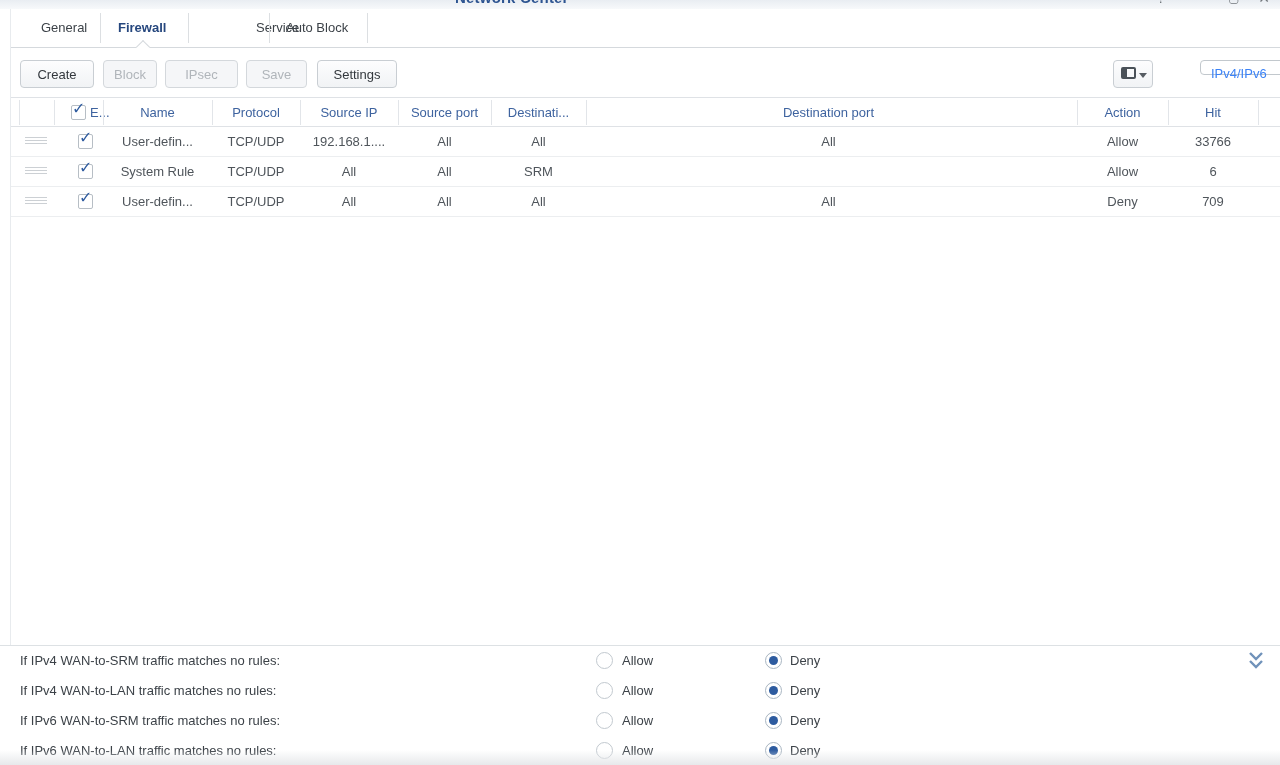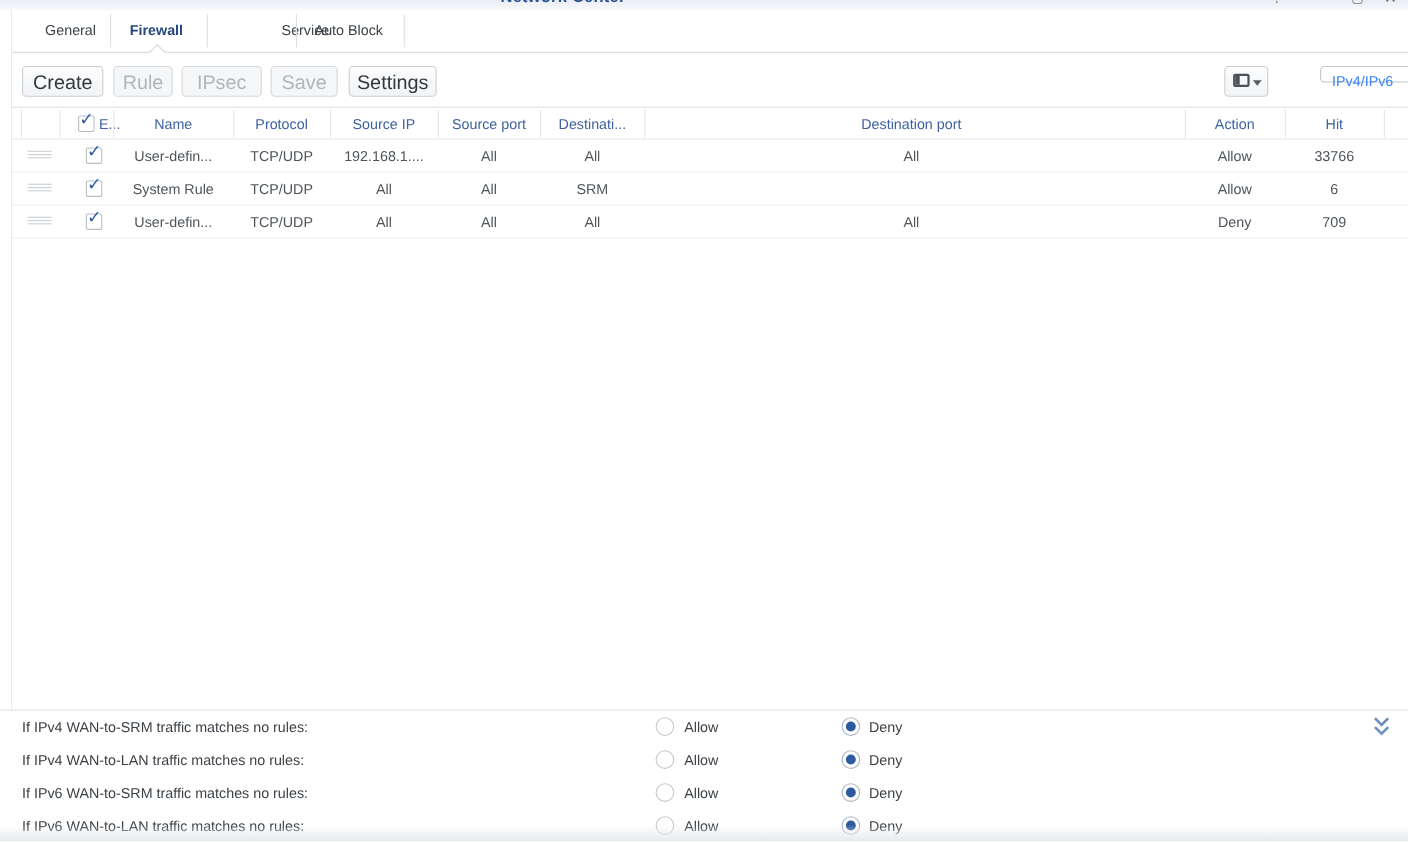--- a/index.html
+++ b/index.html
@@ -21,21 +21,21 @@
   
   .tabbar{position:absolute;left:11px;top:9px;width:1269px;height:38px;background:#fff;border-bottom:1px solid #d5d9dd;}
   .tab{position:absolute;top:0;height:38px;line-height:38px;font-size:13px;color:#3c4248;cursor:default;}
   .tab.active{color:#26477e;font-weight:bold;}
   .tab-sep{position:absolute;top:4px;width:1px;height:30px;background:#dcdfe2;}
   .tab-notch{position:absolute;top:33px;width:9px;height:9px;background:#fff;
     border-top:1px solid #d5d9dd;border-left:1px solid #d5d9dd;transform:rotate(45deg);}
 
   
   .btn{position:absolute;top:60px;height:28px;box-sizing:border-box;border:1px solid #c9ced3;border-radius:4px;
-    background:linear-gradient(#fdfdfe,#f1f3f5);font-size:18px;color:#33383d;text-align:center;line-height:26px;}
+    background:linear-gradient(#fdfdfe,#f1f3f5);font-size:13px;color:#33383d;text-align:center;line-height:26px;}
   .btn.disabled{color:#b0b5ba;background:#f5f6f8;border-color:#d4d8dc;}
   .colbtn{position:absolute;left:1113px;top:60px;width:40px;height:28px;box-sizing:border-box;border:1px solid #c9ced3;
     border-radius:4px;background:linear-gradient(#fdfdfe,#f1f3f5);}
   .collayout{position:absolute;left:7px;top:6px;width:15px;height:12px;box-sizing:border-box;border:2px solid #4a5158;border-radius:2px;}
   .collayout::after{content:"";position:absolute;left:0;top:0;width:4px;height:8px;background:#4a5158;}
   .caret{width:0;height:0;border-left:4px solid transparent;border-right:4px solid transparent;border-top:5px solid #565c62;}
   .colbtn .caret{position:absolute;right:5px;top:12px;}
   .ipselect{position:absolute;left:1200px;top:60px;width:111px;height:15px;box-sizing:border-box;border:1px solid #c2c8cd;
     border-radius:4px;background:#fff;font-size:13px;color:#3b82f6;line-height:26px;}
   .ipselect .val{position:absolute;left:10px;top:0;}
@@ -104,21 +104,21 @@
     <span class="tab" style="left:197px;margin-left:48px;">Service</span>
     <span class="tab" style="left:275px;">Auto Block</span>
     <span class="tab-sep" style="left:89px;"></span>
     <span class="tab-sep" style="left:177px;"></span>
     <span class="tab-sep" style="left:258px;"></span>
     <span class="tab-sep" style="left:356px;"></span>
     <span class="tab-notch" style="left:127px;"></span>
   </div>
 
   <button class="btn" style="left:20px;width:74px;">Create</button>
-  <button class="btn disabled" style="left:103px;width:54px;">Rule</button>
+  <button class="btn disabled" style="left:103px;width:54px;">Block</button>
   <button class="btn disabled" style="left:165px;width:73px;">IPsec</button>
   <button class="btn disabled" style="left:246px;width:61px;">Save</button>
   <button class="btn" style="left:317px;width:80px;">Settings</button>
 
   <div class="colbtn">
     <span class="collayout"></span>
     <span class="caret"></span>
   </div>
   <div class="ipselect">
     <span class="val">IPv4/IPv6</span>

